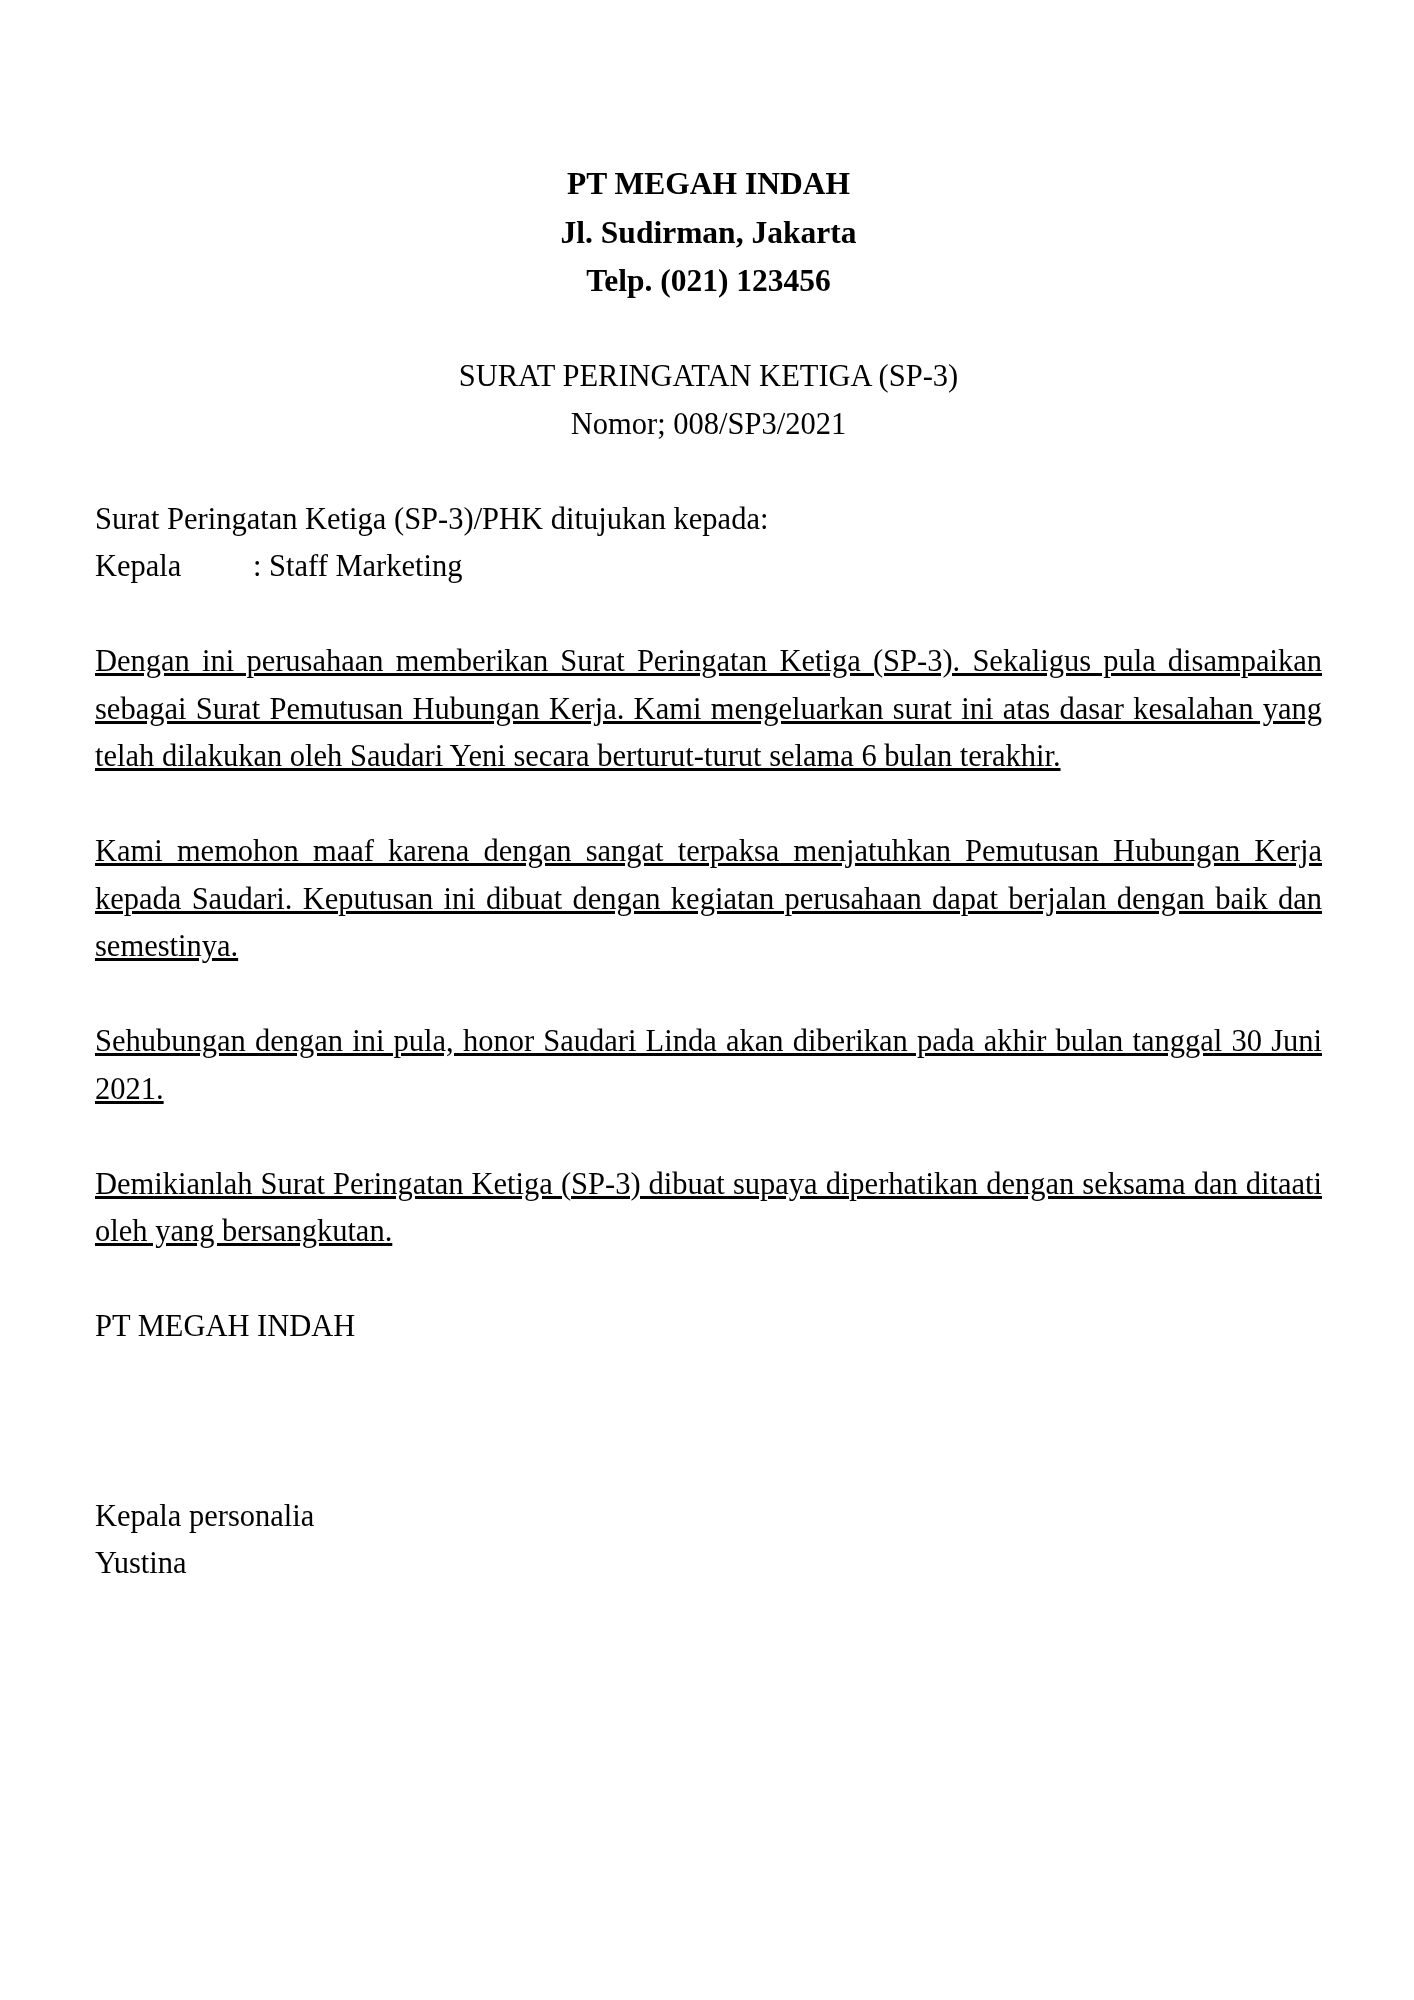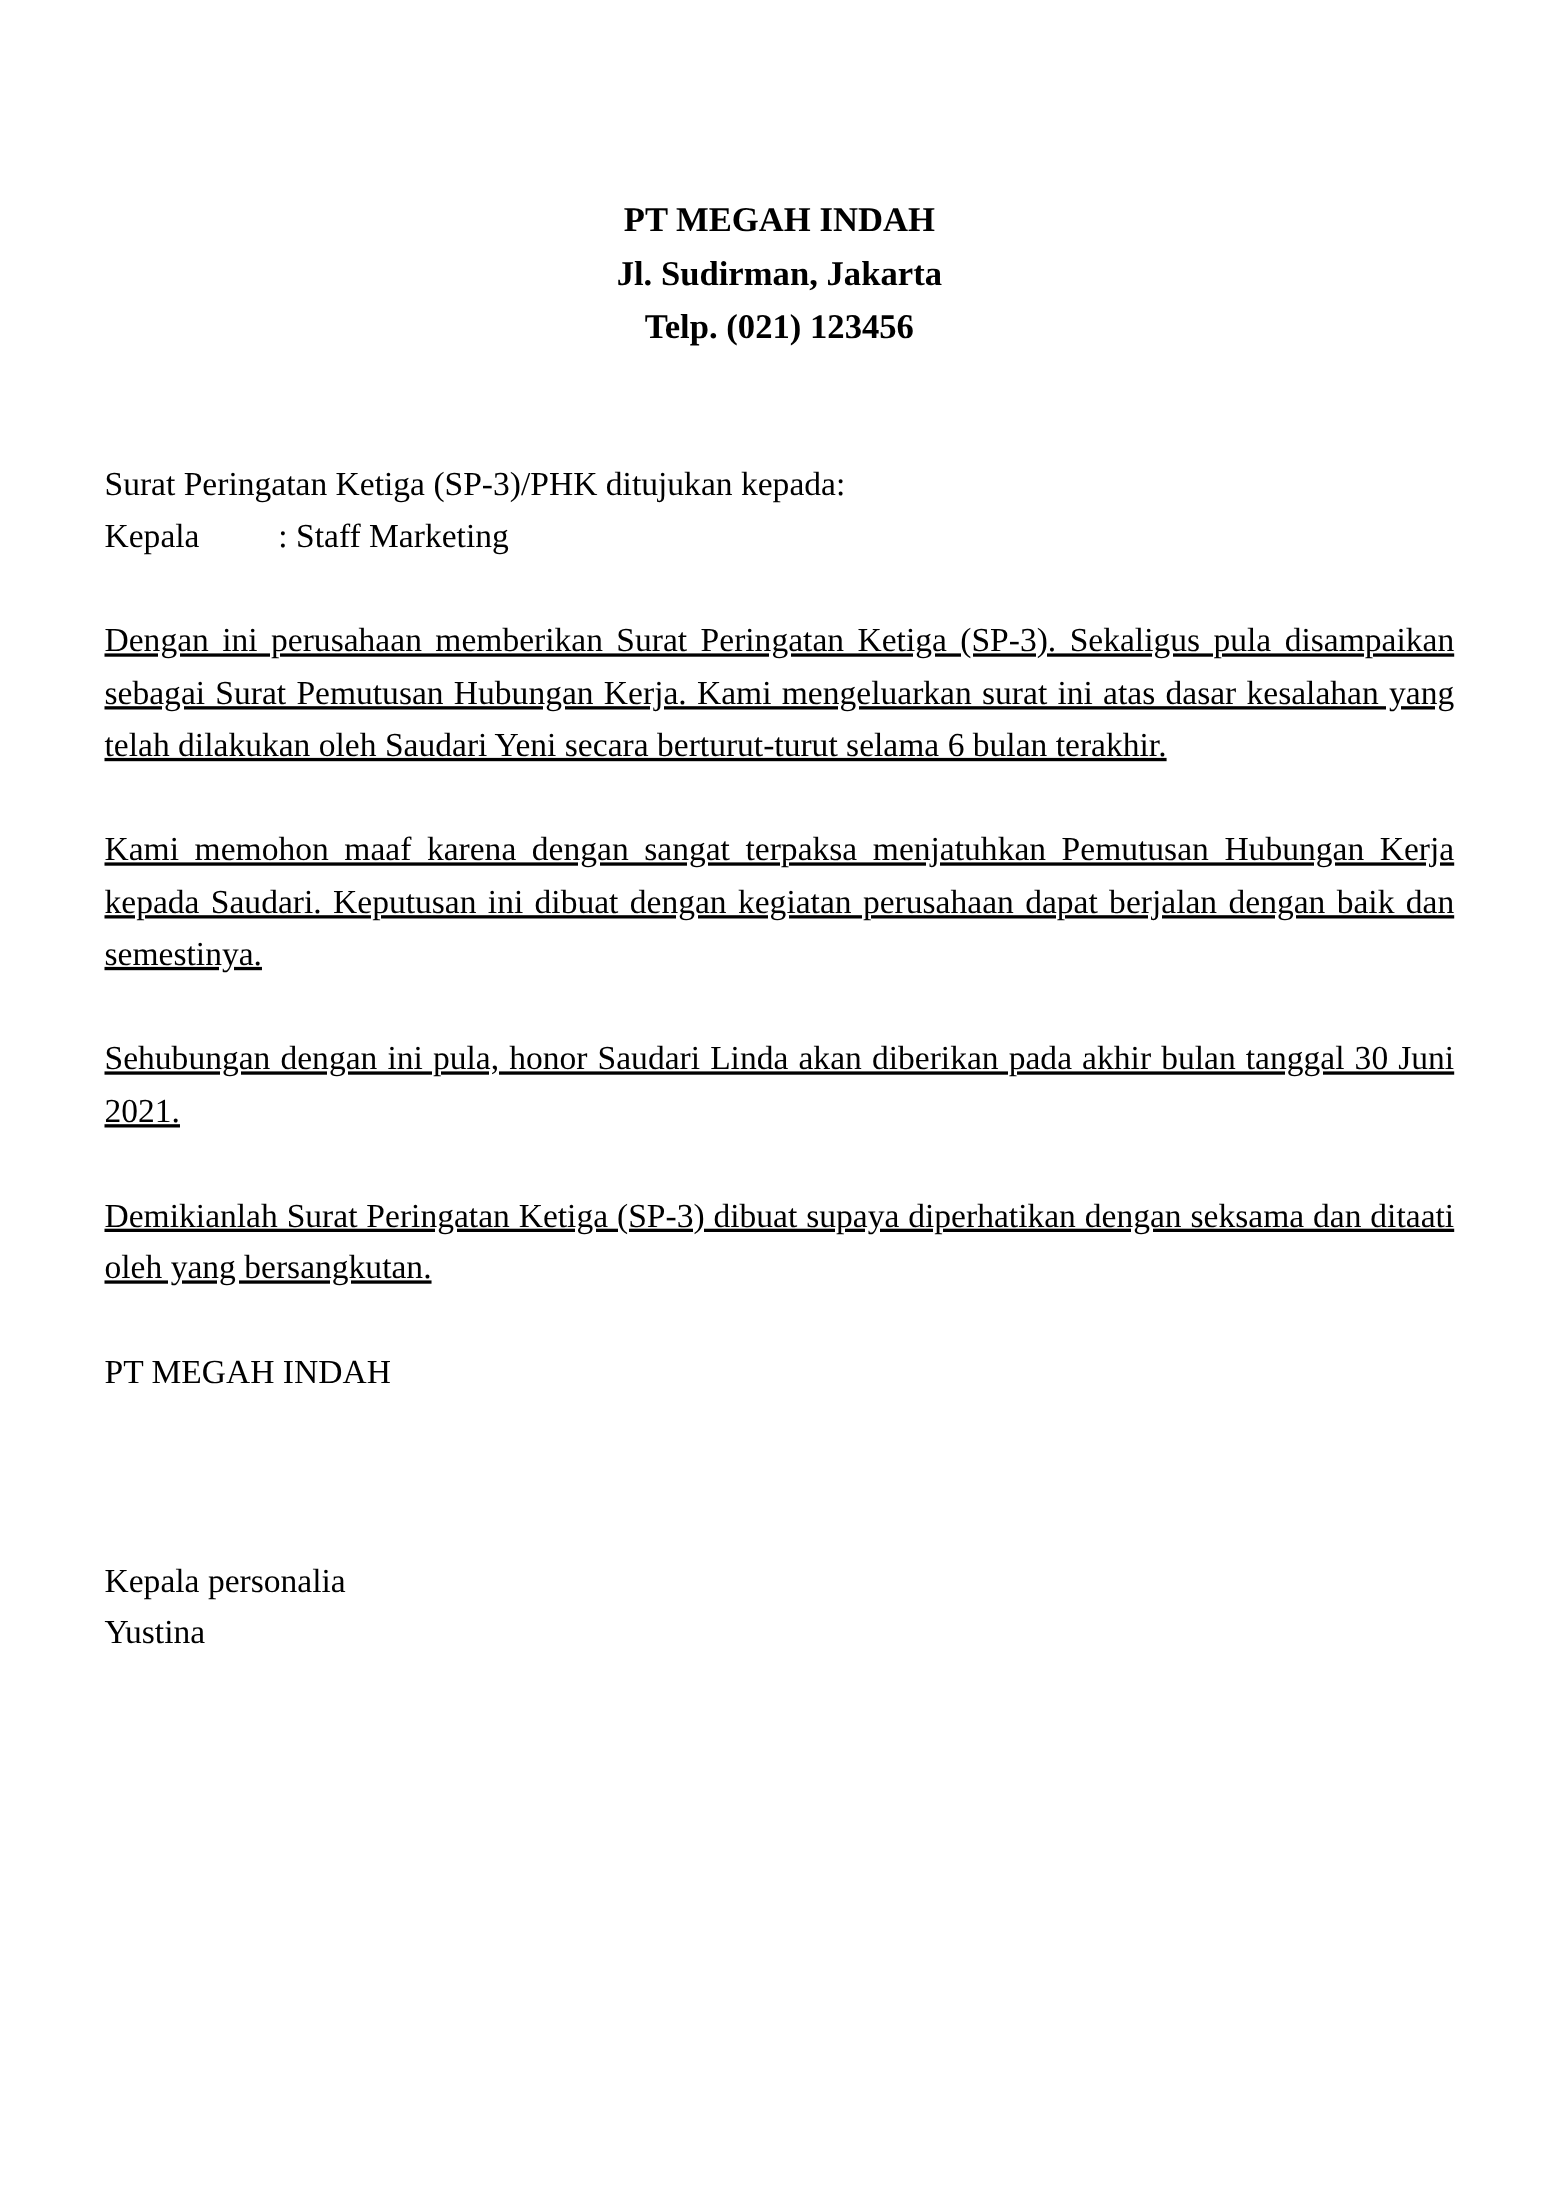--- a/index.html
+++ b/index.html
@@ -1,18 +1,18 @@
 <!DOCTYPE html>
 <html><head>
 <meta charset="utf-8">
 <style>
   html, body { margin: 0; padding: 0; background: #ffffff; }
   body { width: 1414px; height: 2000px; position: relative; overflow: hidden; }
   .page {
-    position: absolute; left: 95px; top: 176px; width: 1227px;
+    position: absolute; left: 95px; top: 160px; width: 1227px;
     font-family: "Liberation Serif", "DejaVu Serif", serif;
     color: #000; font-size: 30.5px; line-height: 47.5px;
   }
   .center { text-align: center; }
   .bold { font-weight: bold; font-size: 31.5px; line-height: 48.5px; }
   .gap { height: 47.5px; }
   .just { text-align: justify; text-decoration: underline; }
   .field { display: flex; }
   .field .lbl { width: 155px; }
   .big-gap { height: 142px; }
@@ -21,20 +21,24 @@
 </head>
 <body>
 
 <div class="page">
   <div class="center bold">
     <div>PT MEGAH INDAH</div>
     <div>Jl. Sudirman, Jakarta</div>
     <div>Telp. (021) 123456</div>
   </div>
   <div class="gap"></div>
+  <div class="center">
+    <div>SURAT PERINGATAN KETIGA (SP-3)</div>
+    <div>Nomor; 008/SP3/2021</div>
+  </div>
   <div class="gap"></div>
   <div>
     <div>Surat Peringatan Ketiga (SP-3)/PHK ditujukan kepada:</div>
     <div class="field">
       <span class="lbl" style="width:158px">Kepala</span>
       <span>: Staff Marketing</span>
     </div>
   </div>
   <div class="gap"></div>
   <p class="just">Dengan ini perusahaan memberikan Surat Peringatan Ketiga (SP-3). Sekaligus pula disampaikan sebagai Surat Pemutusan Hubungan Kerja. Kami mengeluarkan surat ini atas dasar kesalahan yang telah dilakukan oleh Saudari Yeni secara berturut-turut selama 6 bulan terakhir.</p>

